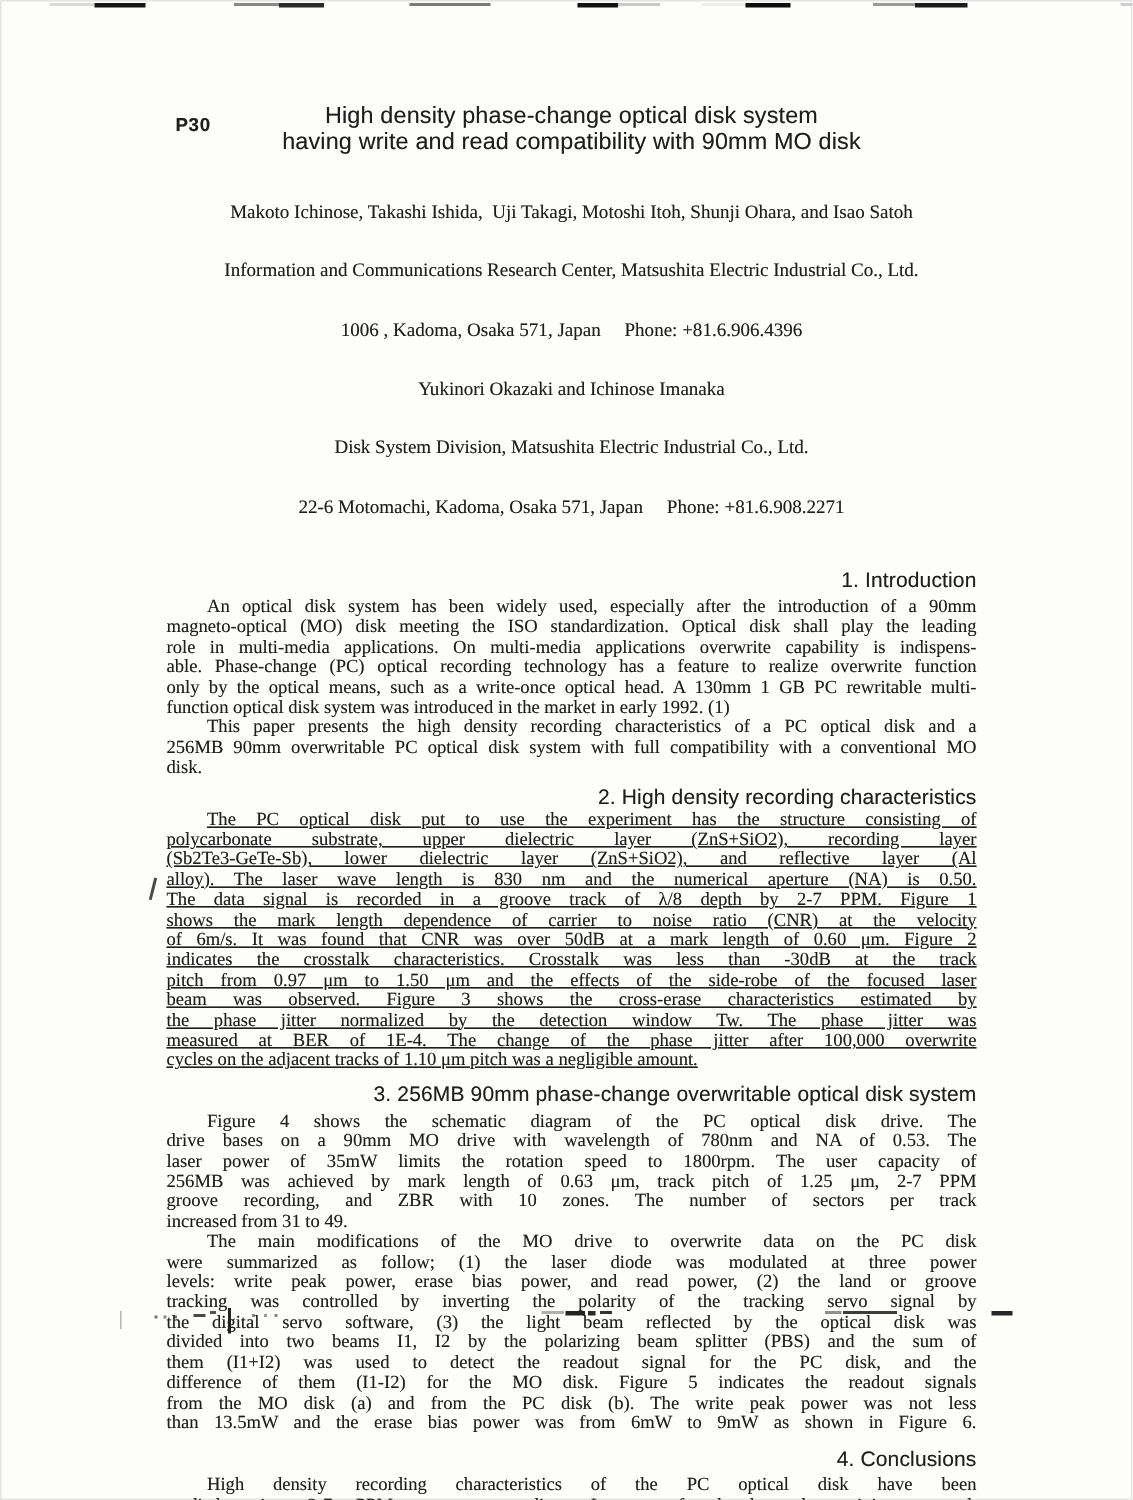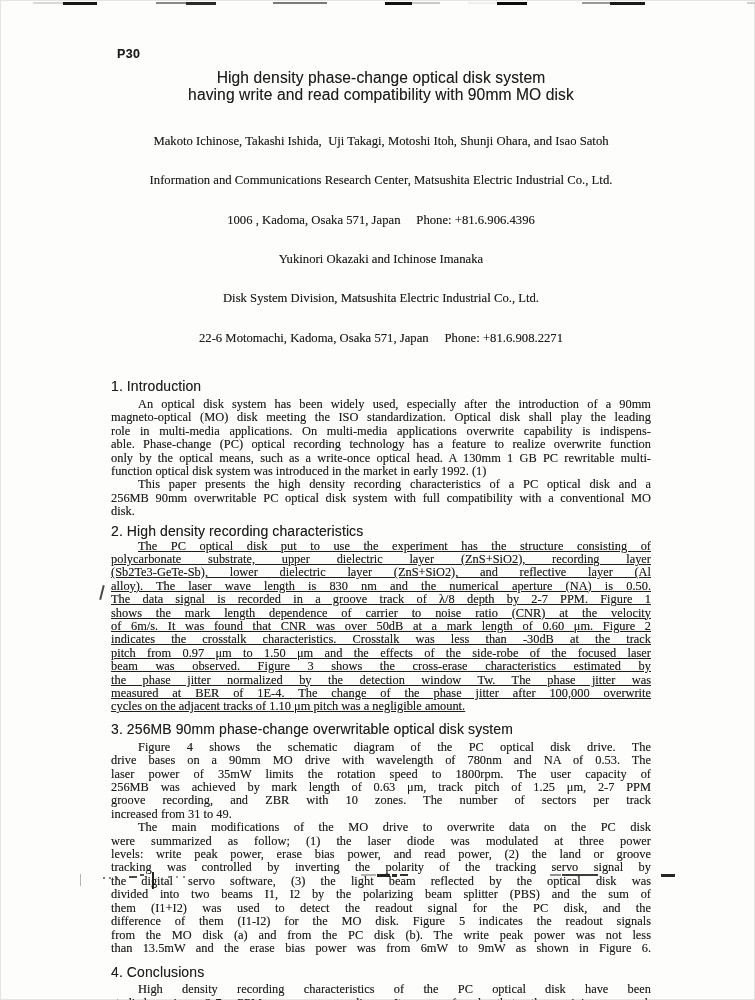--- a/index.html
+++ b/index.html
@@ -4,31 +4,31 @@
 <style>
   html,body { margin:0; padding:0; }
   body {
     width:755px; height:1000px; position:relative; overflow:hidden;
     background:#fdfdfc; color:#1e1e1e;
     font-family:"Liberation Serif", serif;
     text-shadow:0 0 0.4px rgba(20,20,20,0.45);
   }
   .page-frame { position:absolute; inset:0; box-shadow: inset 0 0 0 1px #e4e4e2; pointer-events:none; }
   .paper-id {
-    position:absolute; left:117px; top:47px;
+    position:absolute; left:117px; top:76px;
     font-family:"Liberation Sans", sans-serif; font-weight:700; font-size:12.5px; letter-spacing:0.4px;
   }
   .content { position:absolute; left:111px; top:0; width:540px; }
   .title {
     margin-top:70px; text-align:center;
     font-family:"Liberation Sans", sans-serif; font-size:15.6px; line-height:16.5px; letter-spacing:0.1px;
   }
   .byline { margin-top:6px; text-align:center; font-size:12.7px; line-height:13.1px; white-space:pre-wrap; }
   .heading {
-    font-family:"Liberation Sans", sans-serif; font-size:14px; line-height:15px; text-align:left; letter-spacing:0.1px;
+    font-family:"Liberation Sans", sans-serif; font-size:14px; line-height:15px; text-align:right; letter-spacing:0.1px;
   }
   .para { font-size:12.4px; line-height:13.4px; }
   .tline { text-align:justify; text-align-last:justify; }
   .tline.last { text-align-last:left; }
   .para .tline:first-child { text-indent:27px; }
   .art { position:absolute; }
   .pencil-slash { position:absolute; left:101px; top:585px; width:1.5px; height:15px; background:#4a4a4a; transform:rotate(14deg); }
 </style>
 </head>
 <body>

